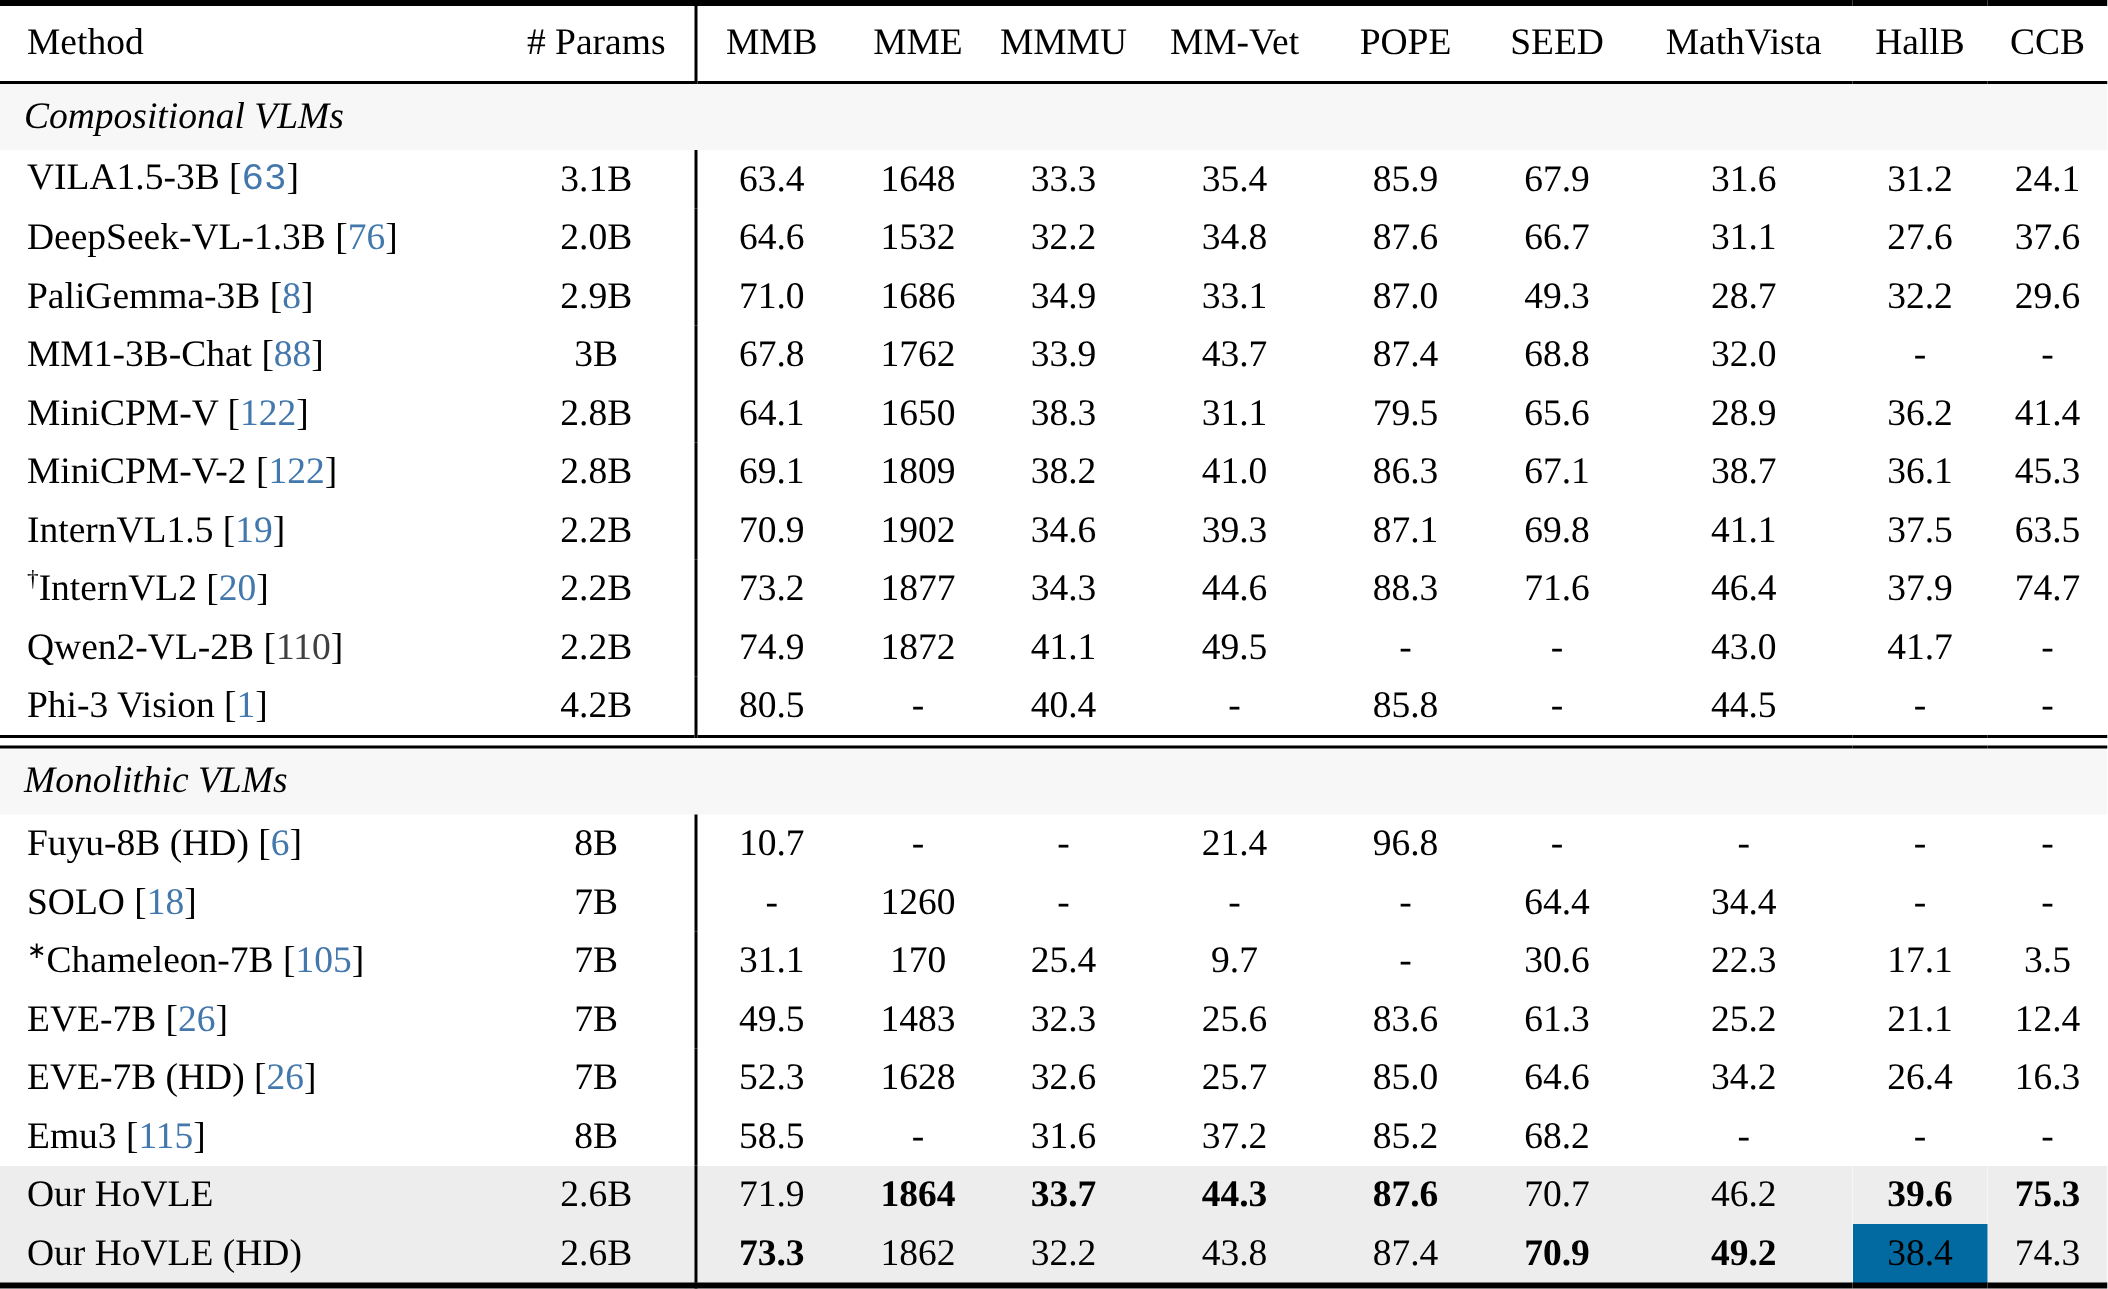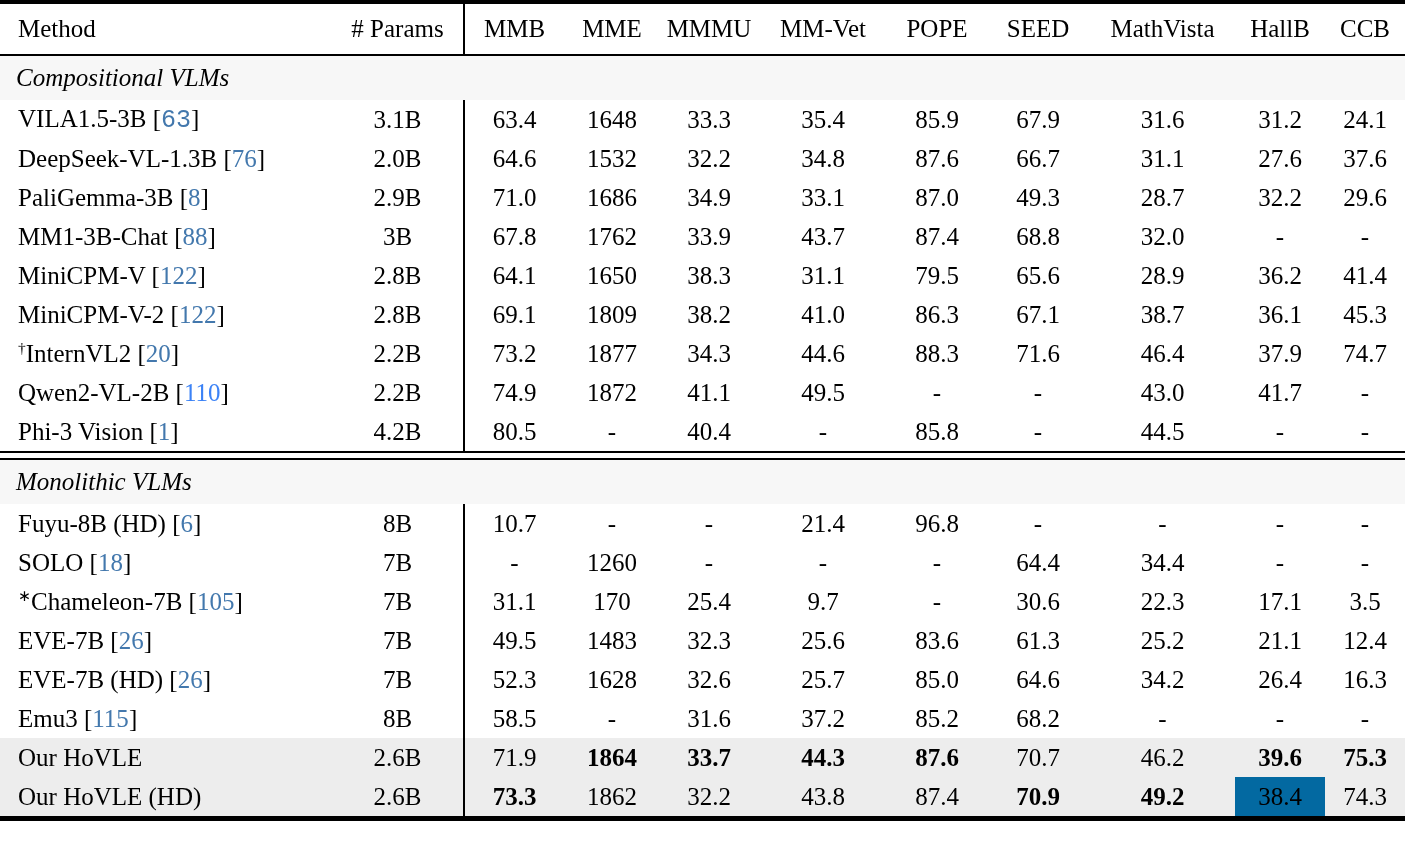--- a/index.html
+++ b/index.html
@@ -128,34 +128,47 @@
           <td>1809</td>
           <td>38.2</td>
           <td>41.0</td>
           <td>86.3</td>
           <td>67.1</td>
           <td>38.7</td>
           <td>36.1</td>
           <td>45.3</td>
         </tr>
         <tr>
+          <td class="method"><span>InternVL1.5</span> [<a class="cite" style="color: rgb(67, 120, 173);">19</a>]</td>
+          <td>2.2B</td>
+          <td class="vline">70.9</td>
+          <td>1902</td>
+          <td>34.6</td>
+          <td>39.3</td>
+          <td>87.1</td>
+          <td>69.8</td>
+          <td>41.1</td>
+          <td>37.5</td>
+          <td>63.5</td>
+        </tr>
+        <tr>
           <td class="method"><sup class="prefix">†</sup><span>InternVL2</span> [<a class="cite" style="color: rgb(67, 120, 173);">20</a>]</td>
           <td>2.2B</td>
           <td class="vline">73.2</td>
           <td>1877</td>
           <td>34.3</td>
           <td>44.6</td>
           <td>88.3</td>
           <td>71.6</td>
           <td>46.4</td>
           <td>37.9</td>
           <td>74.7</td>
         </tr>
         <tr>
-          <td class="method"><span>Qwen2-VL-2B</span> [<a class="cite" style="color: #3b82f6;">110</a>]</td>
+          <td class="method"><span>Qwen2-VL-2B</span> [<a class="cite" style="color: #404040;">110</a>]</td>
           <td>2.2B</td>
           <td class="vline">74.9</td>
           <td>1872</td>
           <td>41.1</td>
           <td>49.5</td>
           <td>-</td>
           <td>-</td>
           <td>43.0</td>
           <td>41.7</td>
           <td>-</td>

